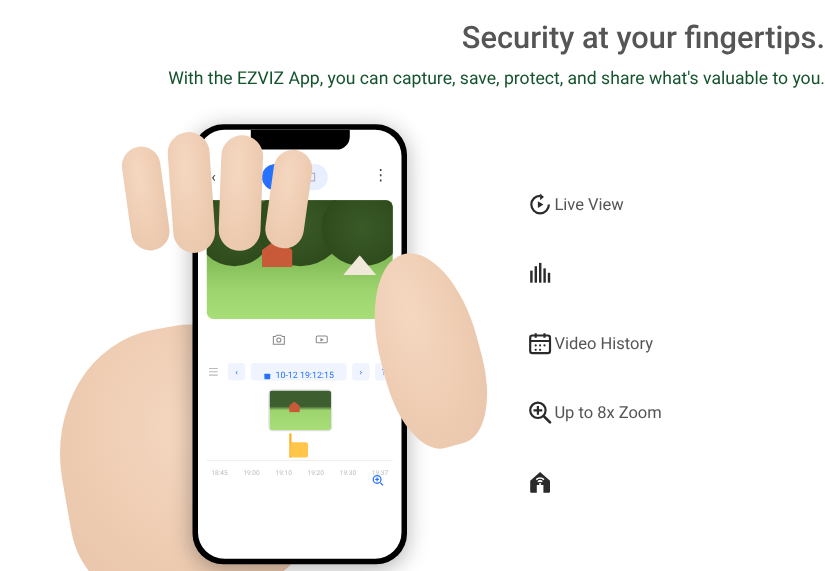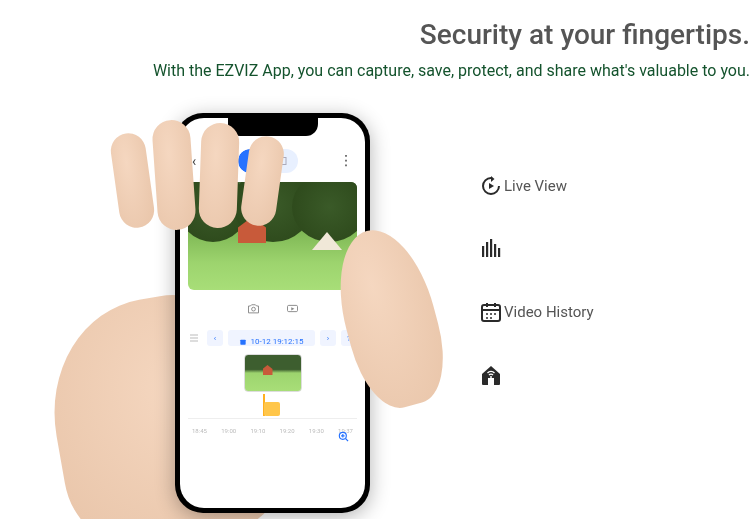--- a/index.html
+++ b/index.html
@@ -451,20 +451,30 @@
             <circle cx="8" cy="14" r="1"></circle>
             <circle cx="12" cy="14" r="1"></circle>
             <circle cx="16" cy="14" r="1"></circle>
             <circle cx="8" cy="18" r="1"></circle>
             <circle cx="12" cy="18" r="1"></circle>
           </svg>
       </div>
       <span class="feature-label">Video History</span>
     </div>
 
+    <div class="feature">
+      <div class="feature-icon">
+        <svg viewBox="0 0 24 24">
+            <circle cx="10" cy="10" r="7" fill="none" stroke="#2a2a2a" stroke-width="2"></circle>
+            <path d="M15.5 15.5L21 21" stroke="#2a2a2a" stroke-width="2.5" stroke-linecap="round"></path>
+            <path d="M10 6v8M6 10h8" stroke="#2a2a2a" stroke-width="2"></path>
+          </svg>
+      </div>
+      <span class="feature-label">Up to 8x Zoom</span>
+    </div>
 
     <div class="feature">
       <div class="feature-icon">
         <svg viewBox="0 0 24 24">
             <path d="M3 11l9-8 9 8v10a1 1 0 0 1-1 1h-5v-7h-6v7H4a1 1 0 0 1-1-1V11z"></path>
             <path d="M8.5 10a5 5 0 0 1 7 0M10 12a2.8 2.8 0 0 1 4 0" fill="none" stroke="#fff" stroke-width="1.4"></path>
             <circle cx="12" cy="14" r="1" fill="#fff"></circle>
           </svg>
       </div>
     </div>

